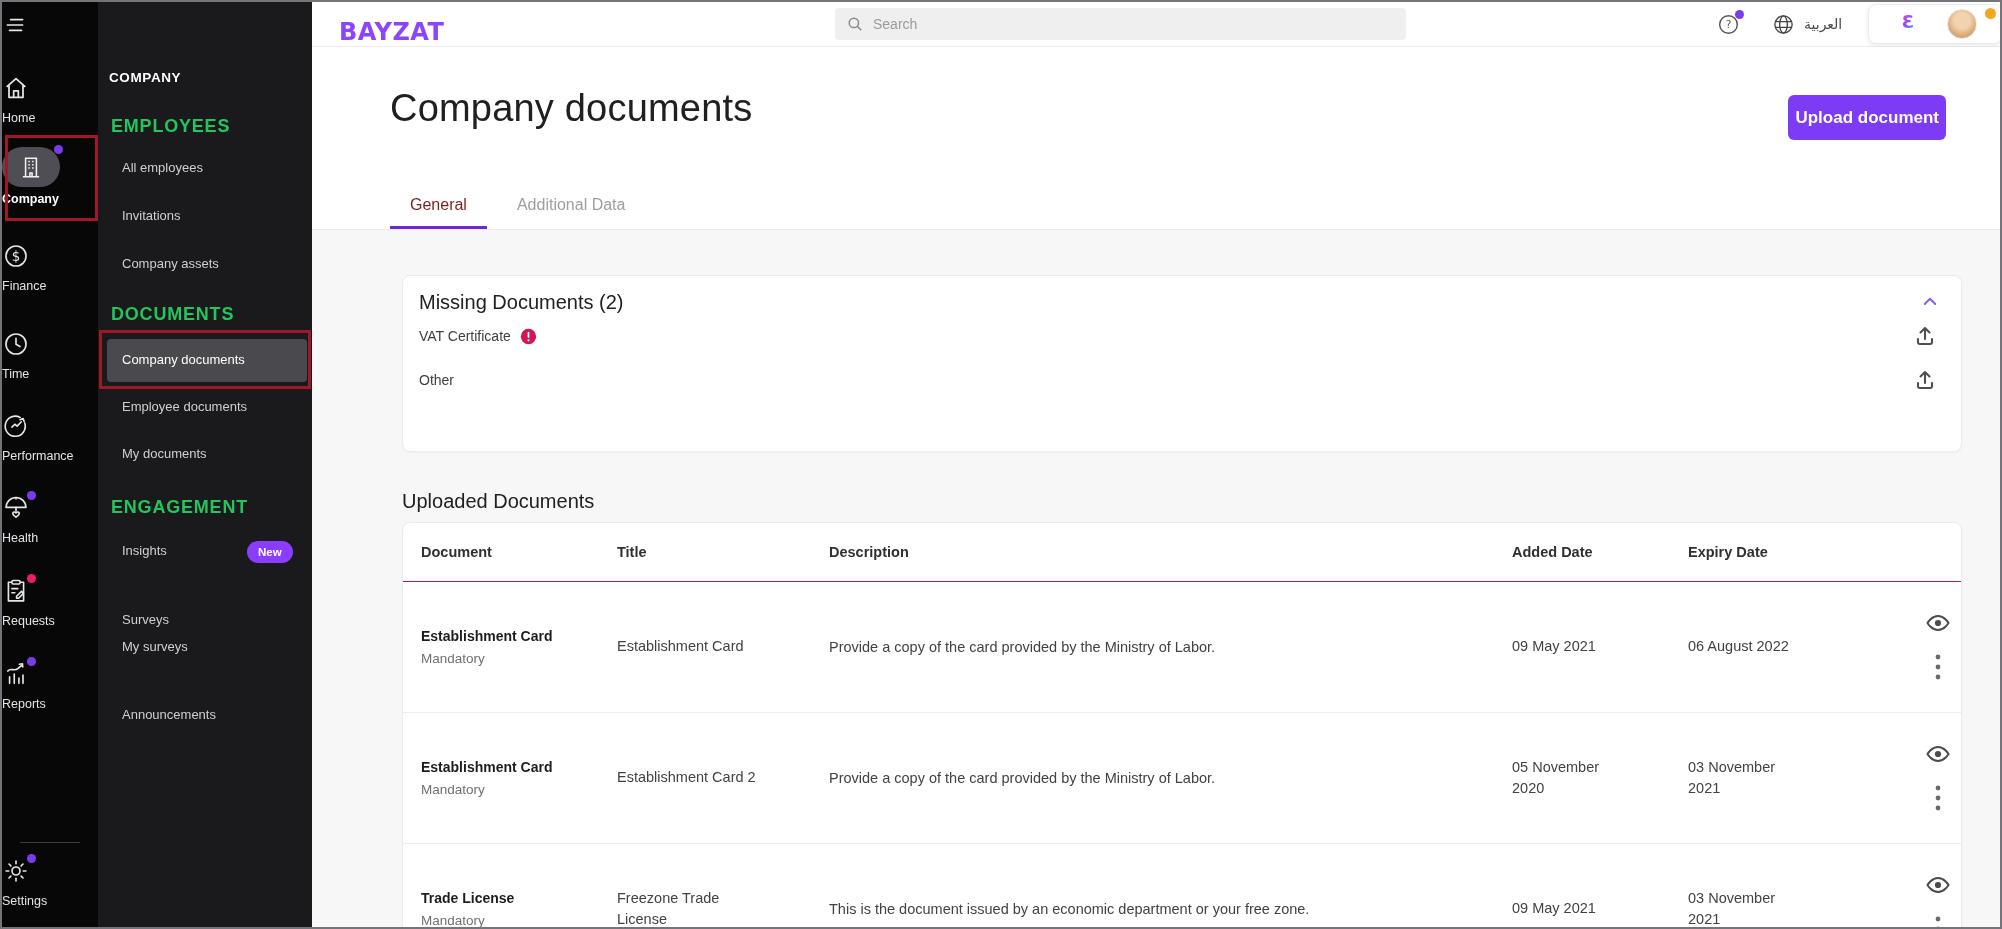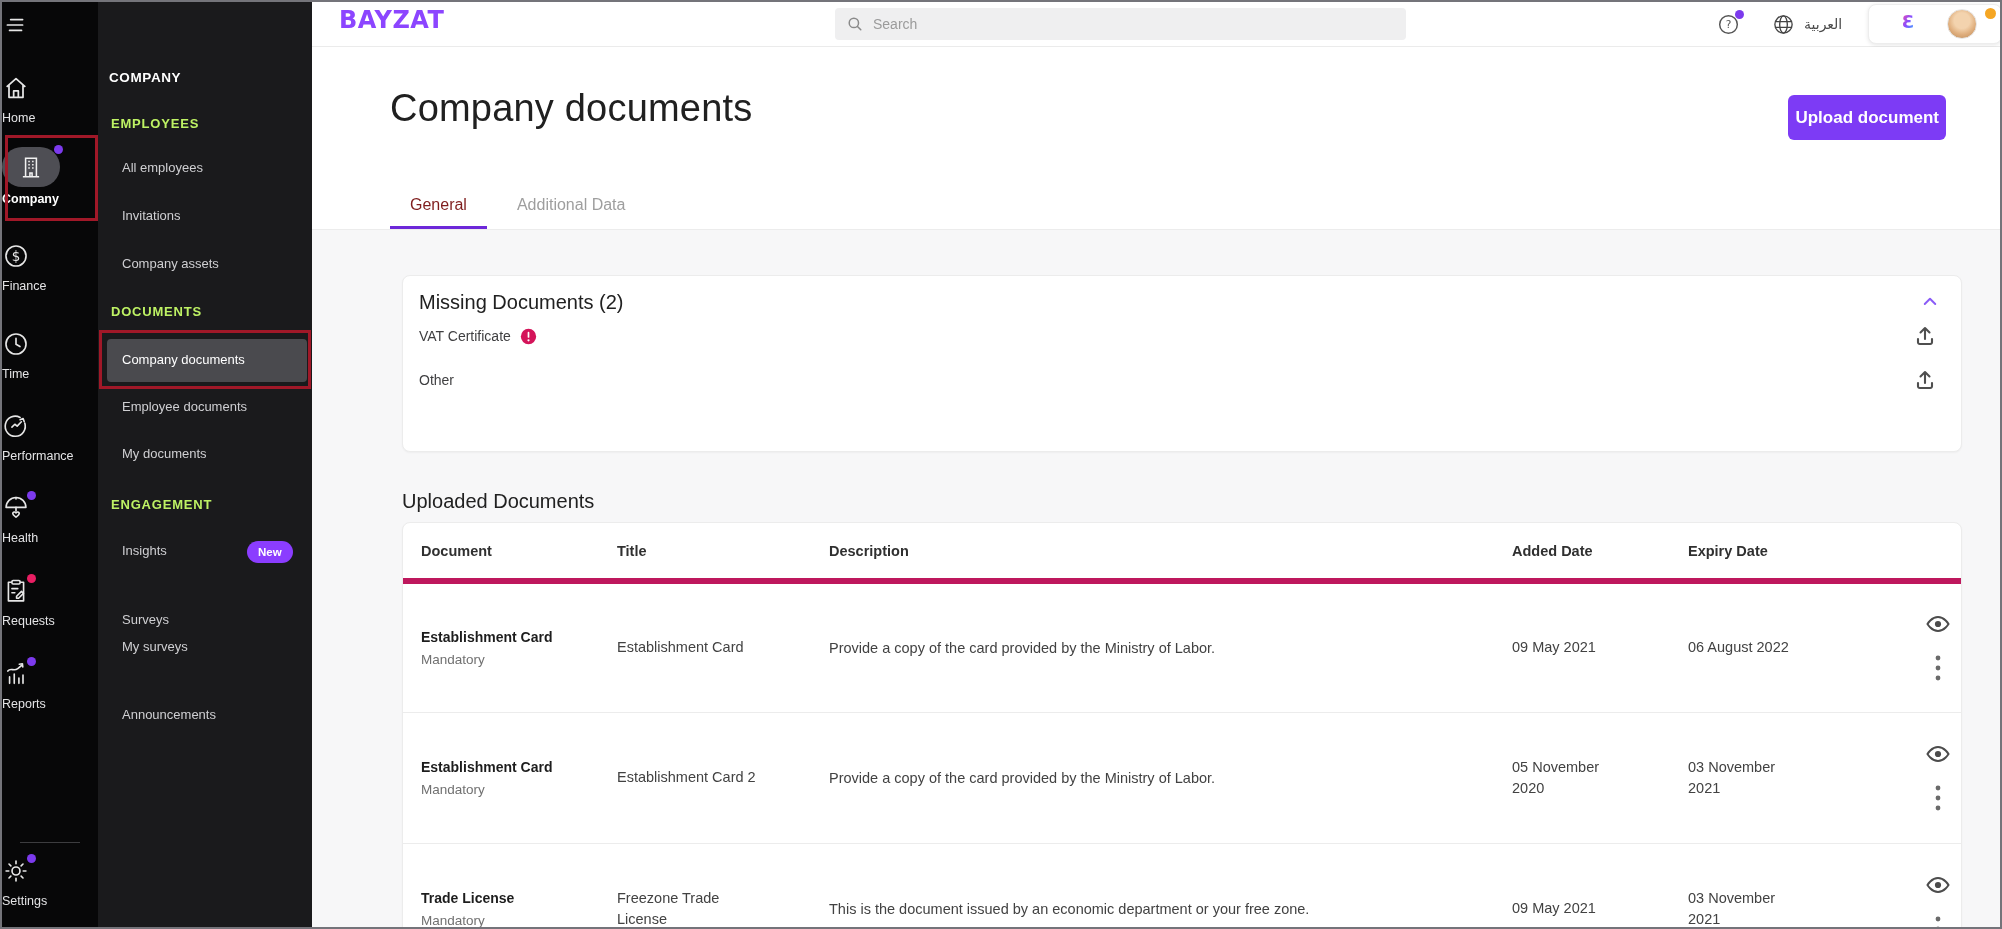--- a/index.html
+++ b/index.html
@@ -16,32 +16,32 @@
   .rail-item .rlabel{ display:block; margin-top:5px; font-size:12.5px; color:#e3e3e5; }
   .rail-item.active .rlabel{ color:#fff; font-weight:bold; }
   .pill{ display:inline-flex; align-items:center; justify-content:center; width:58px; height:40px;
          background:#4e4e54; border-radius:20px; position:relative; }
   .dot{ position:absolute; width:9px; height:9px; border-radius:50%; background:#7c3aed; top:-2px; right:-3px; }
   .dot.pink{ background:#e91e63; }
   .rail-divider{ position:absolute; left:18px; right:18px; top:840px; height:1px; background:#3c3c3f; }
   
   .sidebar{ position:absolute; left:96px; top:0; width:214px; height:100%; background:#1a1a1c; z-index:4; }
   .sb-title{ position:absolute; left:11px; font-size:13.5px; font-weight:bold; color:#fff; letter-spacing:.6px; }
-  .sb-head{ position:absolute; left:13px; font-size:13px; font-weight:bold; color:#bef264; letter-spacing:.8px; }
+  .sb-head{ position:absolute; left:13px; font-size:18px; font-weight:bold; color:#22c55e; letter-spacing:.8px; }
   .sb-item{ position:absolute; left:24px; font-size:13px; color:#cfcfd2; cursor:pointer; line-height:20px; }
   .sb-active-bg{ position:absolute; left:9px; top:337px; width:200px; height:43px; background:#4a4a4e; border-radius:4px; }
   .sb-item.active{ left:24px; top:348px; color:#fff; }
   .new-badge{ position:absolute; left:149px; top:539px; height:22px; padding:0 11px; background:#8b3dff;
               border-radius:11px; color:#fff; font-size:11.5px; font-weight:bold; line-height:22px; }
   
   .ann{ position:absolute; border:3px solid #a01828; z-index:9; pointer-events:none; }
   
   .main{ position:absolute; left:310px; top:0; right:0; bottom:0; background:#fff; }
   .topbar{ position:absolute; left:0; right:0; top:0; height:45px; background:#fff; border-bottom:1px solid #ebebeb; }
-  .logo{ position:absolute; left:27px; top:4px; font-size:24px; font-weight:800; letter-spacing:.5px;
+  .logo{ position:absolute; left:27px; top:16px; font-size:24px; font-weight:800; letter-spacing:.5px;
          color:#8c45ff; cursor:pointer; font-family:"DejaVu Sans","Liberation Sans",sans-serif; }
   .search-wrap{ position:absolute; left:523px; top:6px; width:571px; height:32px; background:#efeff0;
                 border-radius:4px; }
   .search-wrap svg{ position:absolute; left:11px; top:7px; }
   .search-wrap input{ width:100%; height:100%; border:none; outline:none; background:transparent;
                       padding-left:38px; font-size:14px; color:#444; font-family:inherit; }
   .search-wrap input::placeholder{ color:#9b9b9b; }
   .tb-ico{ position:absolute; top:11px; width:24px; height:24px; cursor:pointer; }
   .help{ left:1405px; } .globe{ left:1460px; }
   .lang{ position:absolute; left:1492px; top:14px; font-size:14px; color:#4a4a4a; cursor:pointer; }
@@ -71,21 +71,21 @@
   .missing-title{ font-size:20px; color:#212121; font-weight:500; }
   .collapse{ position:absolute; top:18px; right:22px; cursor:pointer; }
   .m-row{ display:flex; align-items:center; justify-content:space-between; height:44px; padding-right:4px; }
   .m-row:first-of-type{ margin-top:19px; }
   .m-name{ font-size:14px; color:#3f3f41; display:flex; align-items:center; gap:9px; }
   .icon-btn{ background:none; border:none; cursor:pointer; padding:0; line-height:0; }
   .uploaded-title{ margin:37px 0 0 78px; font-size:20px; color:#212121; font-weight:500; line-height:25px; }
   .table-card{ margin:8px 0 0 78px; width:1560px; border-radius:8px 8px 0 0; overflow:hidden; }
   table{ width:100%; border-collapse:collapse; table-layout:fixed; }
   th{ height:58px; text-align:left; padding-left:18px; font-size:14.5px; font-weight:600; color:#303030;
-      border-bottom:6px solid #be185d; }
+      border-bottom:1px solid #be185d; }
   td{ height:131px; padding-left:18px; vertical-align:middle; font-size:14.5px; color:#424242; }
   tr.doc-row + tr.doc-row td{ border-top:1px solid #ececec; }
   .doc-name{ font-size:14px; font-weight:bold; color:#1d1d1d; }
   .doc-type{ font-size:13.5px; color:#707070; margin-top:7px; }
   .cell-date{ max-width:118px; line-height:21px; }
   .cell-title{ max-width:140px; line-height:21px; }
   .actions{ display:flex; flex-direction:column; align-items:center; gap:21px; padding-right:6px; }
 </style>
 </head>
 <body>

